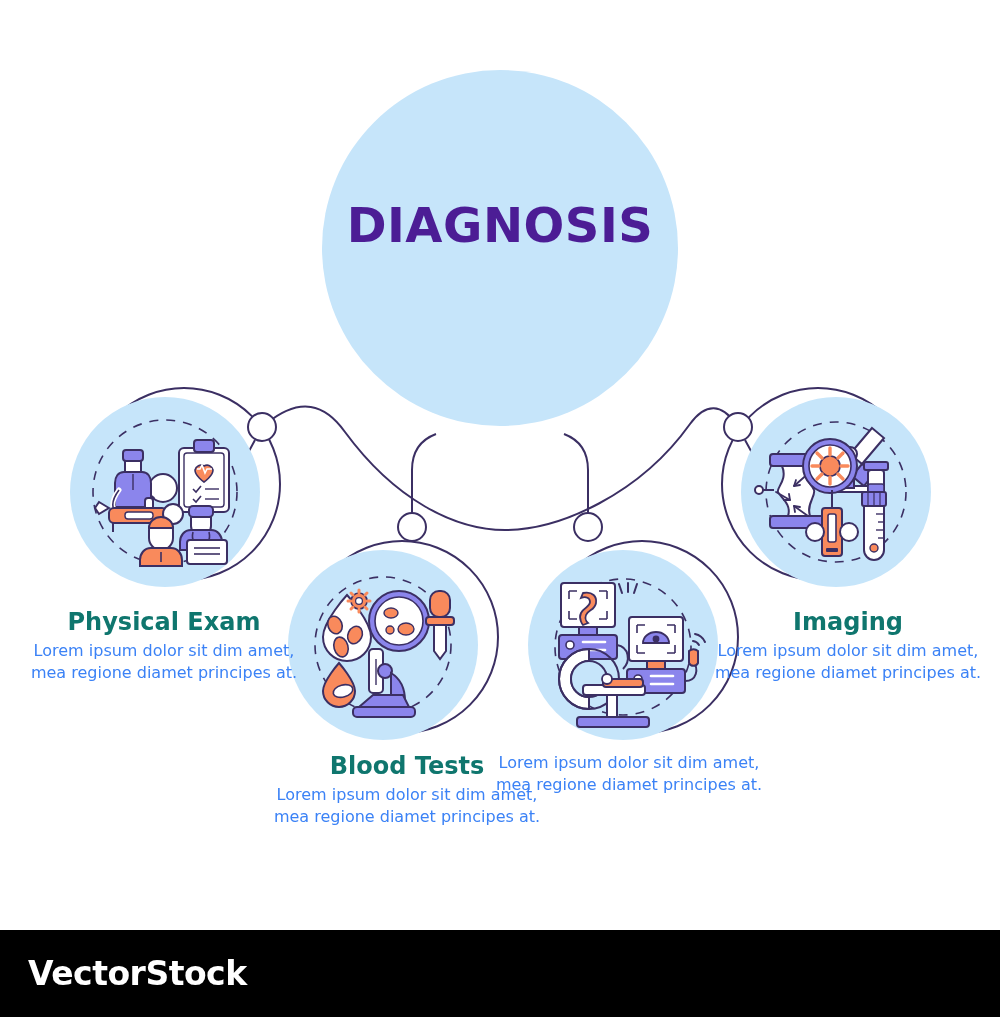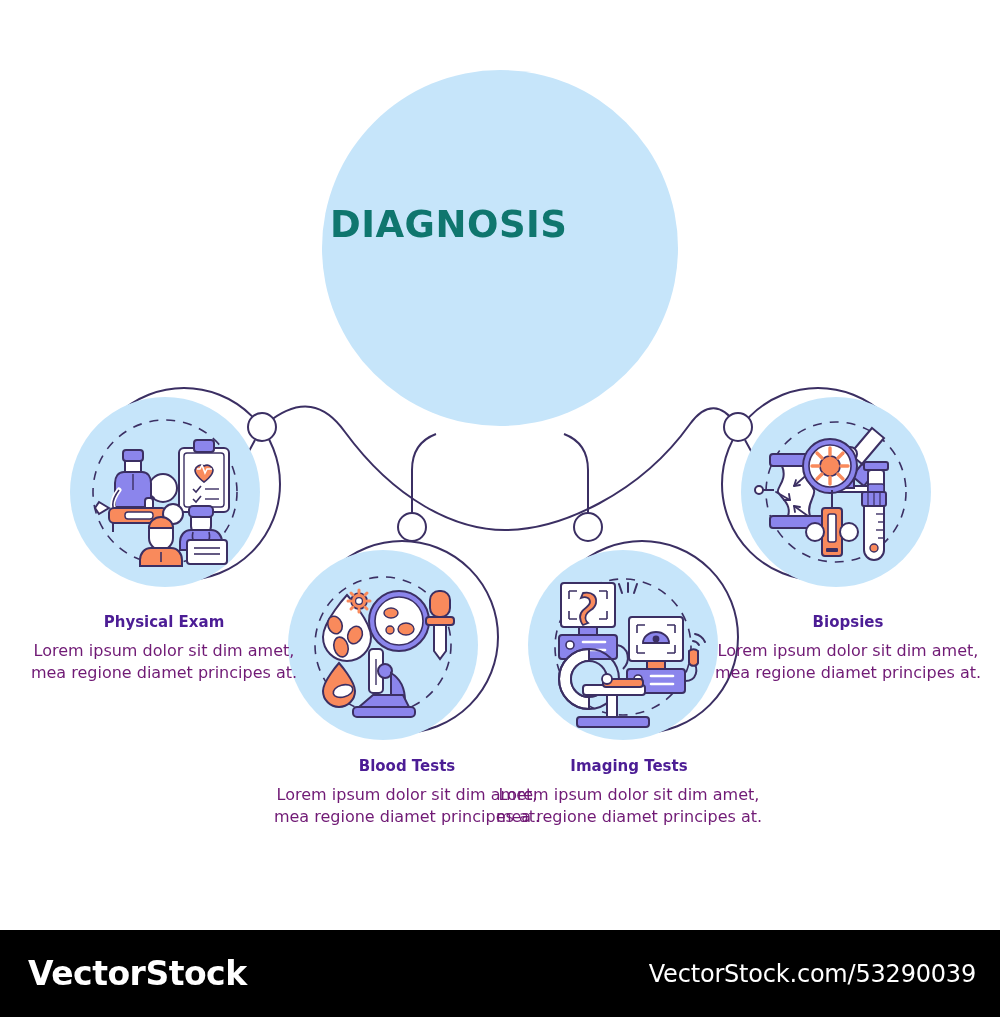--- a/index.html
+++ b/index.html
@@ -25,44 +25,45 @@
     position: absolute;
     left: 0; top: 0;
     width: 1000px;
     height: 930px;
   }
   .center-title {
     position: absolute;
     left: 330px;
     top: 195px;
     width: 340px;
-    color: #0f766e;
+    text-align: center;
+    color: #4c1d95;
     font-family: "DejaVu Sans", sans-serif;
     font-weight: bold;
-    font-size: 37px;
+    font-size: 48px;
     line-height: 60px;
     letter-spacing: 0.5px;
     pointer-events: none;
   }
   .label-block {
     position: absolute;
     width: 240px;
     text-align: center;
   }
   .label-title {
-    color: #4c1d95;
+    color: #0f766e;
     font-family: "DejaVu Sans", sans-serif;
     font-weight: bold;
-    font-size: 15px;
+    font-size: 24px;
     line-height: 28px;
     margin: 0 0 4px 0;
     white-space: nowrap;
   }
   .label-desc {
-    color: #701a75;
+    color: #3b82f6;
     font-family: "DejaVu Sans", sans-serif;
     font-size: 16px;
     line-height: 22px;
     margin: 0;
   }
   #lbl-physical { left: 28px; top: 608px; width: 272px; }
   #lbl-blood    { left: 271px; top: 752px; width: 272px; }
   #lbl-imaging  { left: 493px; top: 752px; width: 272px; }
   #lbl-biopsies { left: 712px; top: 608px; width: 272px; }
 
@@ -395,26 +396,24 @@
     <p class="label-title">Physical Exam</p>
     <p class="label-desc">Lorem ipsum dolor sit dim amet, mea regione diamet principes at.</p>
   </div>
 
   <div class="label-block" id="lbl-blood">
     <p class="label-title">Blood Tests</p>
     <p class="label-desc">Lorem ipsum dolor sit dim amet, mea regione diamet principes at.</p>
   </div>
 
   <div class="label-block" id="lbl-imaging">
-    <p class="label-title">Imaging Tests</p>
     <p class="label-desc">Lorem ipsum dolor sit dim amet, mea regione diamet principes at.</p>
   </div>
 
   <div class="label-block" id="lbl-biopsies">
-    <p class="label-title">Biopsies</p>
+    <p class="label-title">Imaging</p>
     <p class="label-desc">Lorem ipsum dolor sit dim amet, mea regione diamet principes at.</p>
   </div>
 </div>
 
 <div id="footer">
   <div id="footer-logo">VectorStock</div>
-  <div id="footer-url">VectorStock.com/53290039</div>
 </div>
 
 </body></html>

